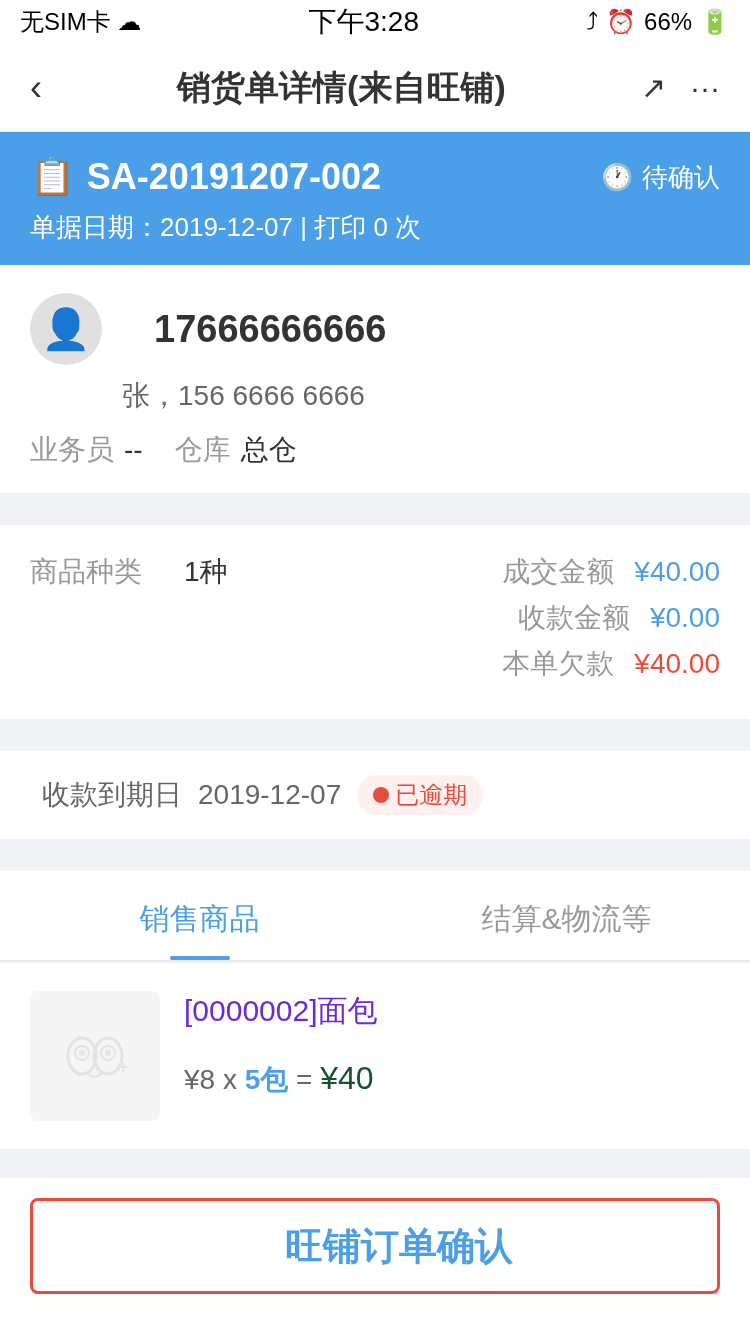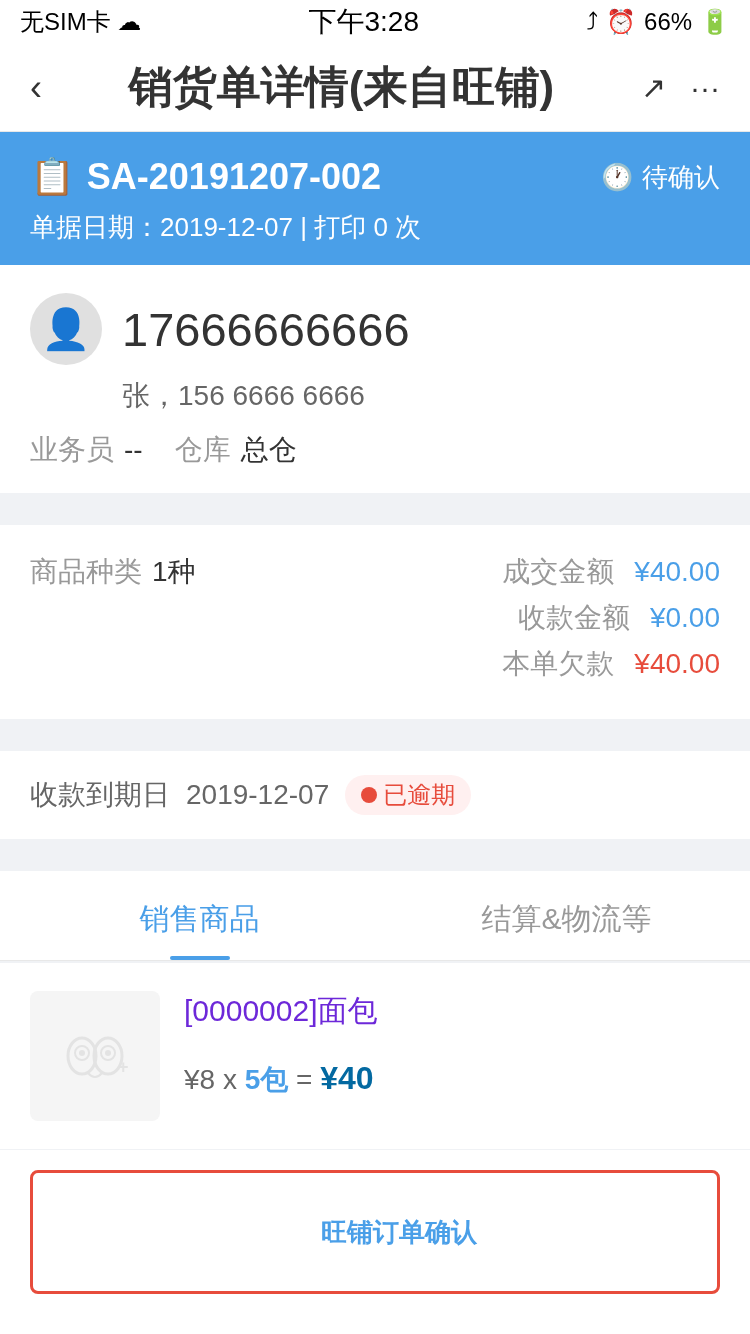--- a/index.html
+++ b/index.html
@@ -39,21 +39,21 @@
       justify-content: space-between;
       padding: 0 30px;
       border-bottom: 1px solid #e8e8e8;
     }
     .nav-back {
       font-size: 36px;
       color: #333;
       cursor: pointer;
     }
     .nav-title {
-      font-size: 44px;
+      font-size: 34px;
       font-weight: 600;
       color: #333;
     }
     .nav-right {
       display: flex;
       align-items: center;
       gap: 24px;
     }
     .nav-icon {
       font-size: 30px;
@@ -112,23 +112,24 @@
       display: flex;
       align-items: center;
       justify-content: center;
       flex-shrink: 0;
     }
     .avatar-icon {
       font-size: 40px;
       color: #999;
     }
     .customer-phone {
-      font-size: 47px;
-      font-weight: 400;
+      font-size: 38px;
+      font-weight: 700;
       color: #333;
+      margin-left: 32px;
     }
     .customer-name {
       font-size: 28px;
       color: #666;
       margin-left: 92px;
       margin-bottom: 16px;
       margin-top: 10px;
     }
     .customer-info-row {
       display: flex;
@@ -152,38 +153,38 @@
       padding: 28px 30px;
       margin-bottom: 16px;
     }
     .summary-row {
       display: flex;
       justify-content: space-between;
       align-items: flex-start;
     }
     .product-type { display: flex; align-items: center; gap: 10px; font-size: 28px; }
     .product-type-label { color: #999; }
-    .product-type-value { color: #333; font-weight: 500; }
+    .product-type-value { color: #333; font-weight: 500; margin-left: 32px; }
     .summary-right { text-align: center; }
     .amount-row {
       display: flex;
       justify-content: flex-end;
       align-items: center;
       gap: 20px;
       margin-bottom: 8px;
       font-size: 28px;
     }
     .amount-label { color: #999; }
     .amount-value-blue { color: #4a9fe8; font-weight: 500; }
     .amount-value-red { color: #e74c3c; font-weight: 500; }
 
     
     .due-section {
       background: #fff;
-      padding: 24px 30px;
+      padding: 24px 42px;
       margin-bottom: 16px;
       display: flex;
       align-items: center;
       gap: 16px;
       font-size: 28px;
       color: #666;
     }
     .overdue-badge {
       background: #fff0f0;
       color: #e74c3c;
@@ -265,45 +266,45 @@
       font-size: 30px;
       color: #6d28d9;
       margin-bottom: 28px;
       font-weight: 500;
     }
     .product-price {
       font-size: 28px;
       color: #666;
     }
     .price-highlight { color: #4a9fe8; font-weight: 600; }
-    .price-total { color: #0369a1; font-weight: 700; font-size: 32px; }
+    .price-total { color: #14532d; font-weight: 400; font-size: 32px; }
 
     
     .empty-area {
       background: #f0f2f5;
       height: 200px;
     }
 
     
     .bottom-bar {
       position: fixed;
       bottom: 0;
       left: 0;
       width: 750px;
       background: #fff;
       padding: 20px 30px 40px;
     }
     .confirm-btn {
       width: 100%;
-      height: 124px;
+      height: 96px;
       border: 3px solid #e74c3c;
       border-radius: 8px;
       background: #fff;
       color: #4a9fe8;
-      font-size: 26px;
+      font-size: 38px;
       font-weight: 600;
       display: flex;
       align-items: center;
       justify-content: center;
       cursor: pointer;
       padding-left: 48px;
     }
 
     
     .divider {

